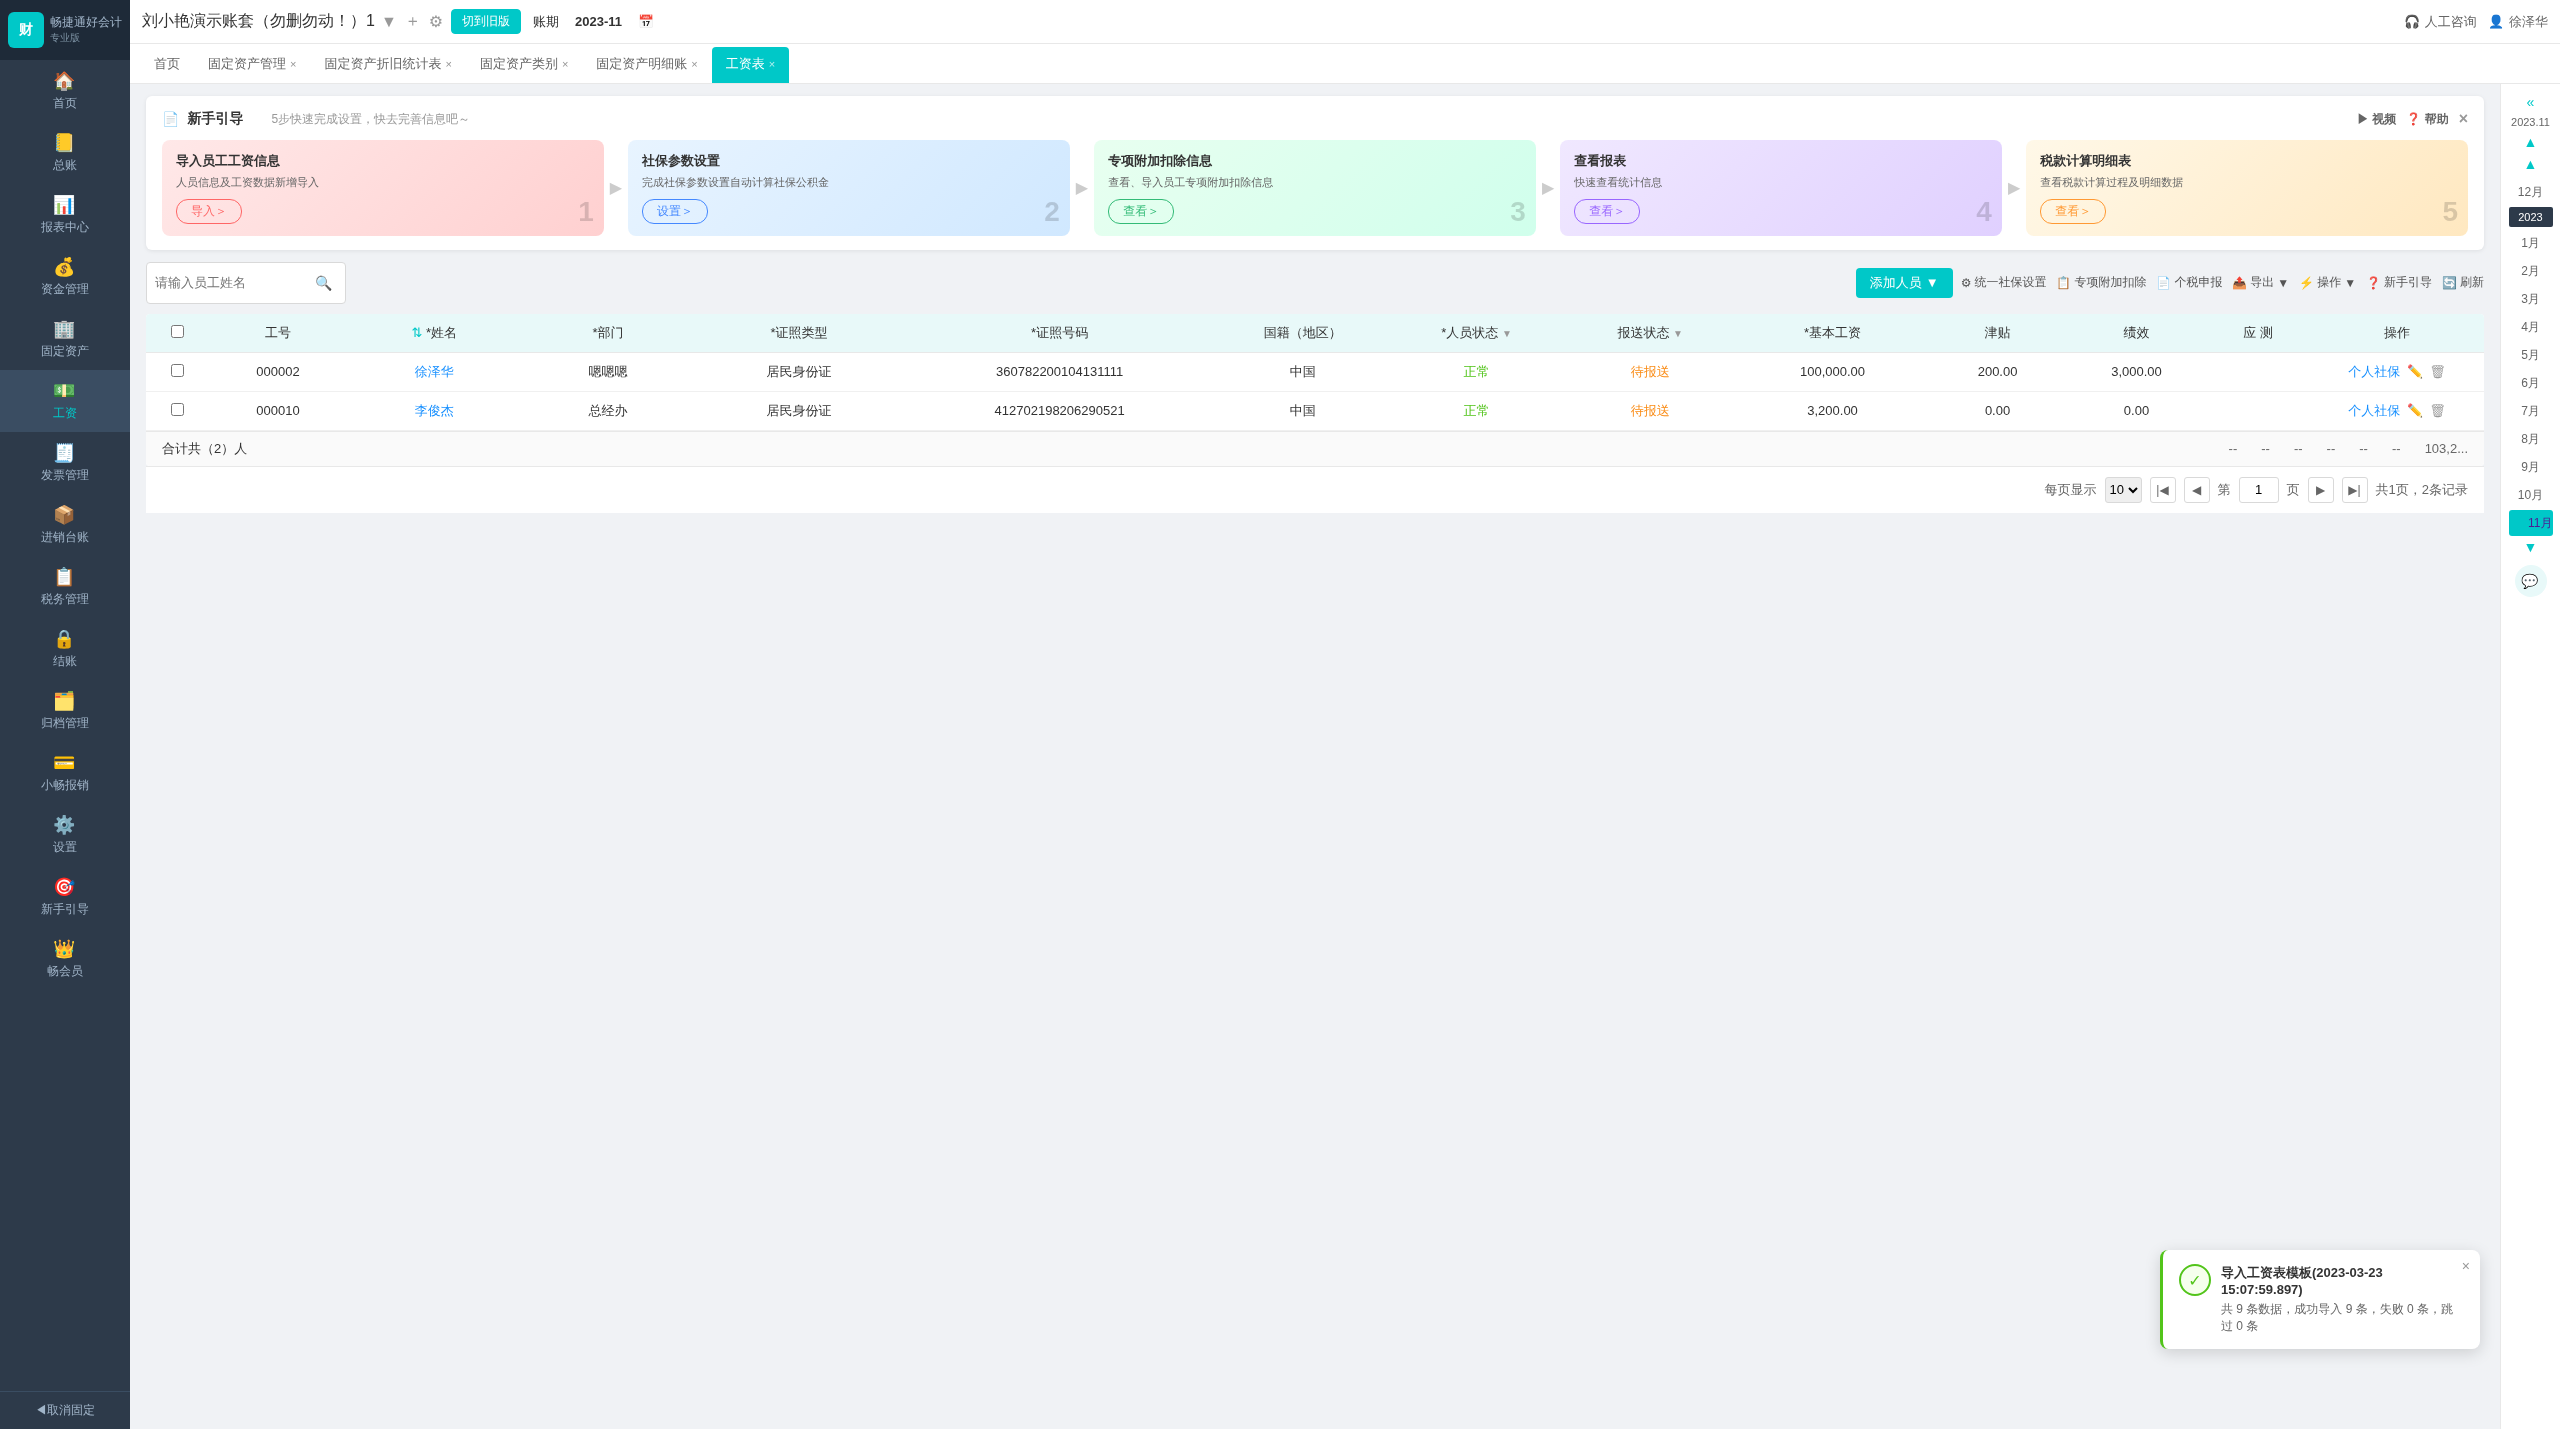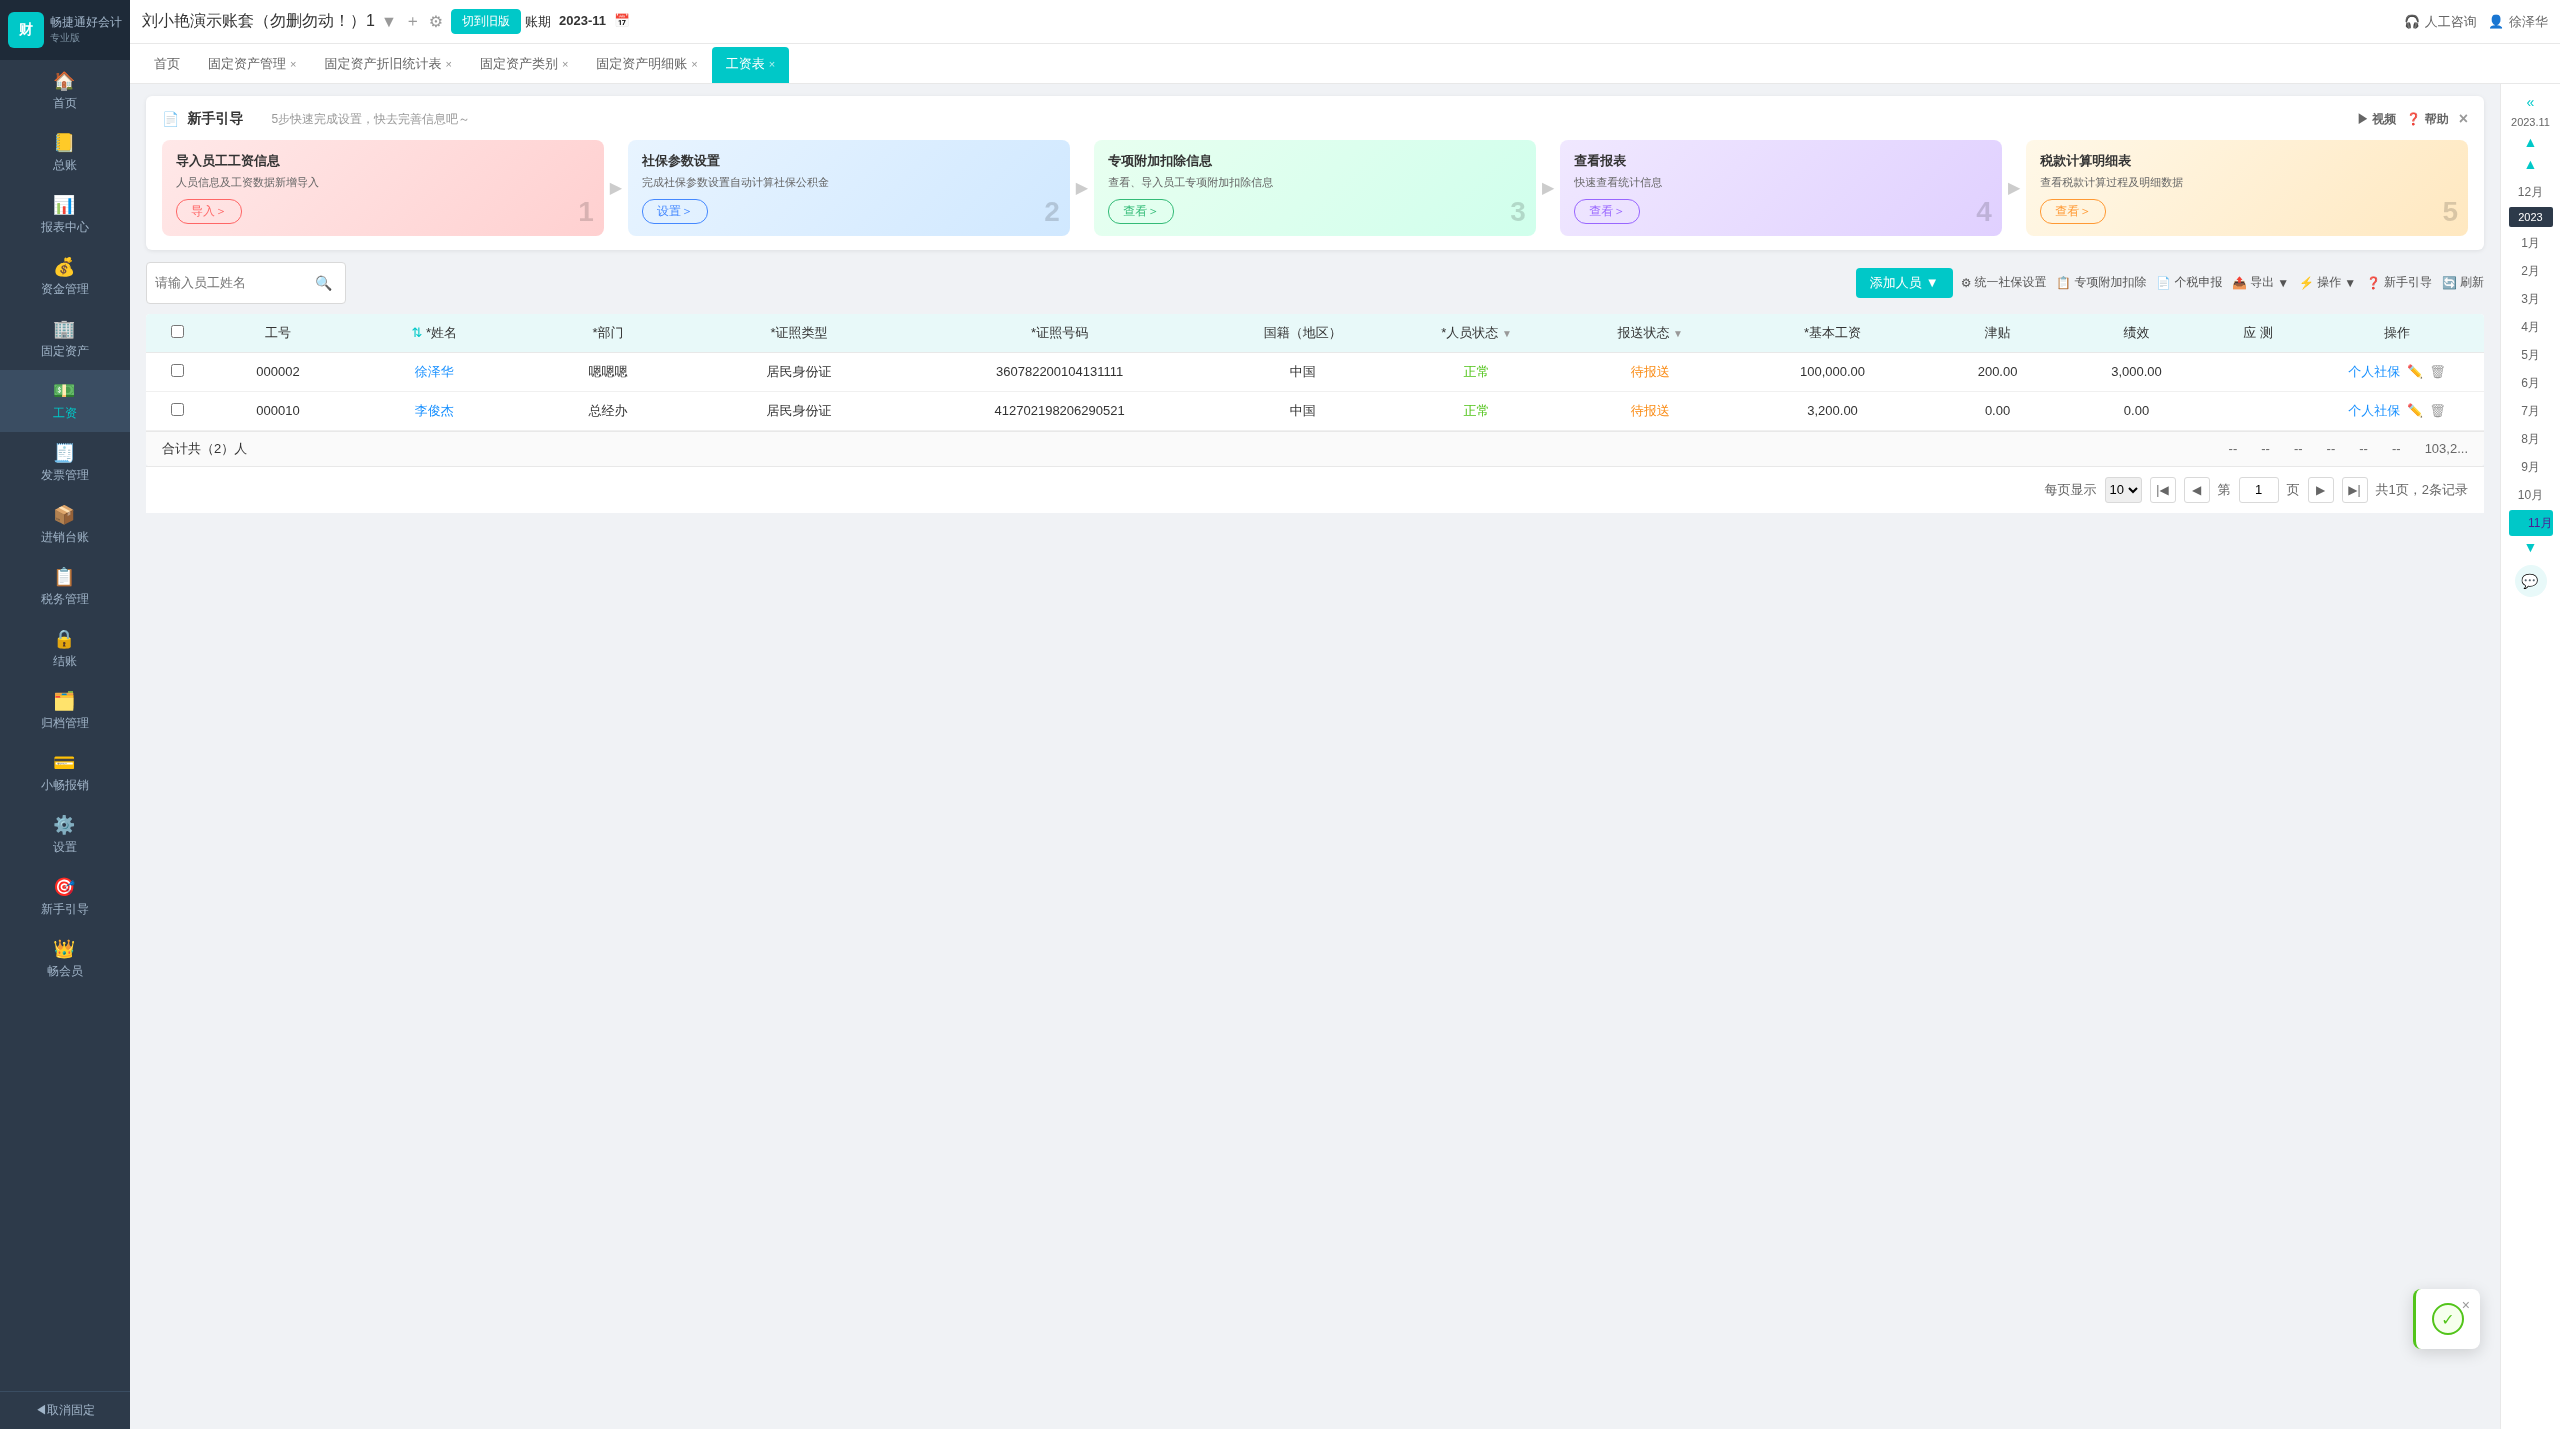--- a/index.html
+++ b/index.html
@@ -73,21 +73,21 @@
       display: flex; align-items: center; gap: 6px;
       color: #333; font-size: 16px;
     }
     .topbar-account-arrow { color: #999; }
     .topbar-actions { display: flex; align-items: center; gap: 8px; margin-left: 8px; }
     .topbar-btn {
       padding: 3px 10px; border-radius: 4px; font-size: 12px; cursor: pointer;
       border: 1px solid #d9d9d9; background: #fff; color: #333;
     }
     .topbar-btn.primary { background: #00c8c8; color: #fff; border-color: #00c8c8; }
-    .topbar-period { display: flex; gap: 8px; font-size: 13px; color: #333; margin-left: 4px; }
+    .topbar-period { display: flex; align-items: center; gap: 16px; font-size: 13px; color: #333; margin-left: 12px; }
     .topbar-right { margin-left: auto; display: flex; align-items: center; gap: 12px; color: #666; font-size: 13px; }
     .topbar-right-item { display: flex; align-items: center; gap: 4px; cursor: pointer; }
 
     
     .tabbar {
       background: #fff;
       height: 40px;
       display: flex;
       align-items: flex-end;
       padding: 0 10px;
@@ -770,13 +770,17 @@
         </div>
       </div>
     </div>
   </div>
 
 </div>
 
 <div class="toast">
   <span class="toast-close">×</span>
   <div class="toast-icon">✓</div>
+  <div>
+    <div class="toast-title">导入工资表模板(2023-03-23 15:07:59.897)</div>
+    <div class="toast-desc">共 9 条数据，成功导入 9 条，失败 0 条，跳过 0 条</div>
+  </div>
 </div>
 
 </body></html>

